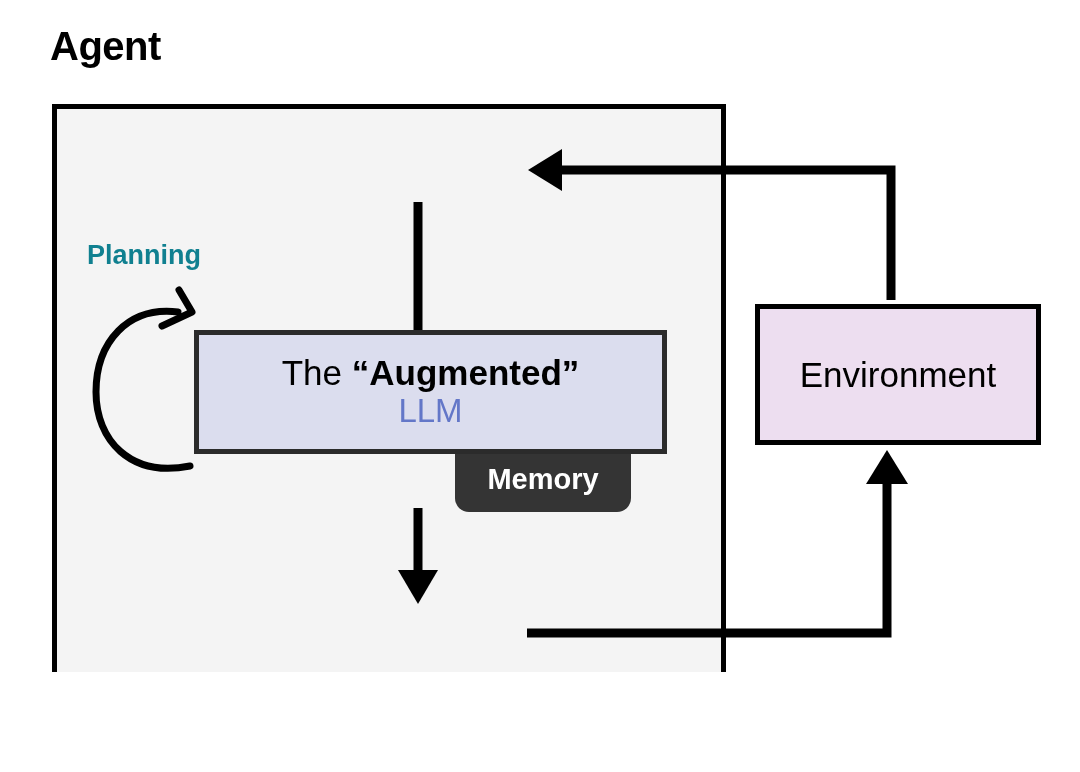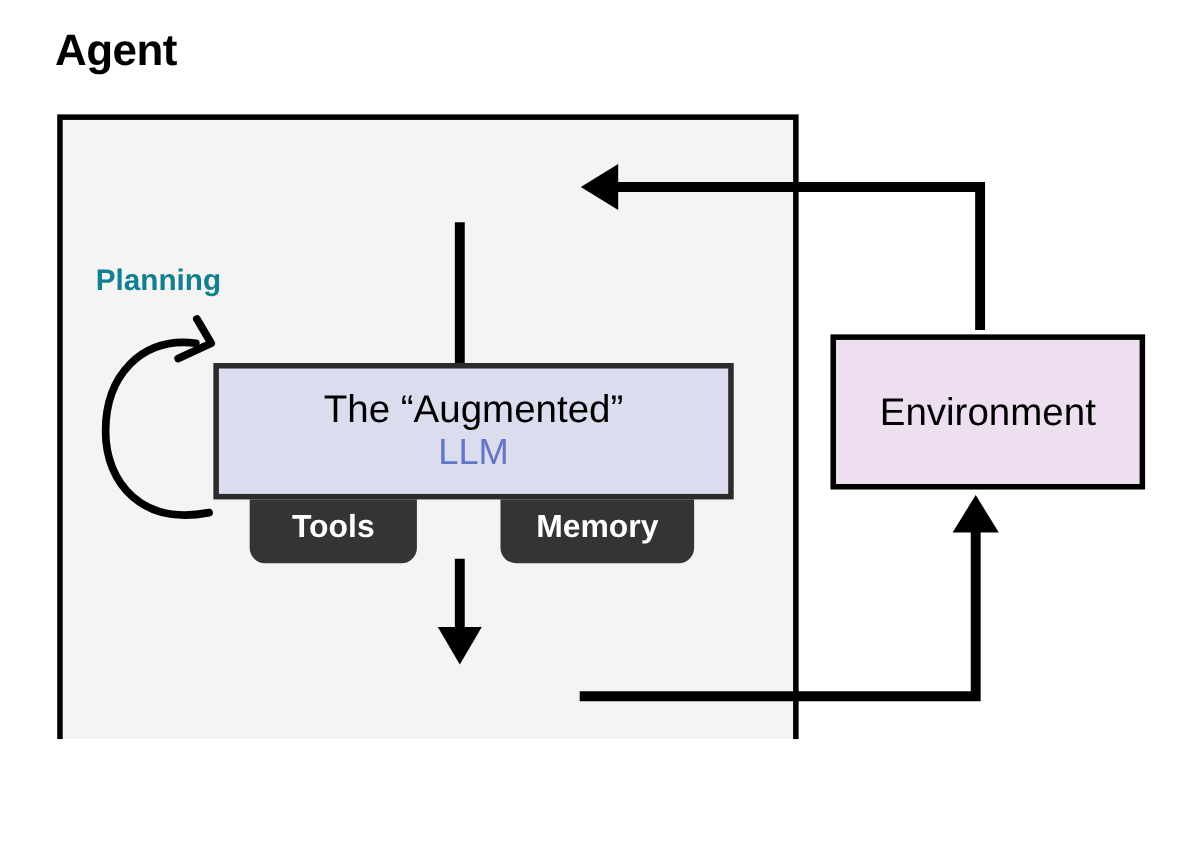--- a/index.html
+++ b/index.html
@@ -84,21 +84,21 @@
     justify-content: center;
     gap: 2px;
   }
   .llm-line1 {
     font-size: 35px;
     color: #000000;
     line-height: 1.05;
     white-space: nowrap;
   }
   .llm-line1 .quoted {
-    font-weight: normal;
+    font-weight: bold;
   }
   .llm-line2 {
     font-size: 33px;
     font-weight: normal;
     color: #6377c8;
     line-height: 1.05;
     white-space: nowrap;
   }
 
   
@@ -183,23 +183,20 @@
     <path d="M 527,633 L 887,633 L 887,482" fill="none" stroke="#000000" stroke-width="9"></path>
     <polygon points="866,484 908,484 887,450" fill="#000000"></polygon>
 
     <path d="M 891,300 L 891,170 L 560,170" fill="none" stroke="#000000" stroke-width="9"></path>
     <polygon points="562,149 562,191 528,170" fill="#000000"></polygon>
   </svg>
 
 
   <div class="label label-planning">Planning</div>
 
-  <div class="tab tab-tools">
-    <span>Tools</span>
-  </div>
   <div class="tab tab-memory">
     <span>Memory</span>
   </div>
 
   <div class="llm-box">
     <div class="llm-line1">
       <span>The </span><span class="quoted">“Augmented”</span>
     </div>
     <div class="llm-line2">LLM</div>
   </div>

